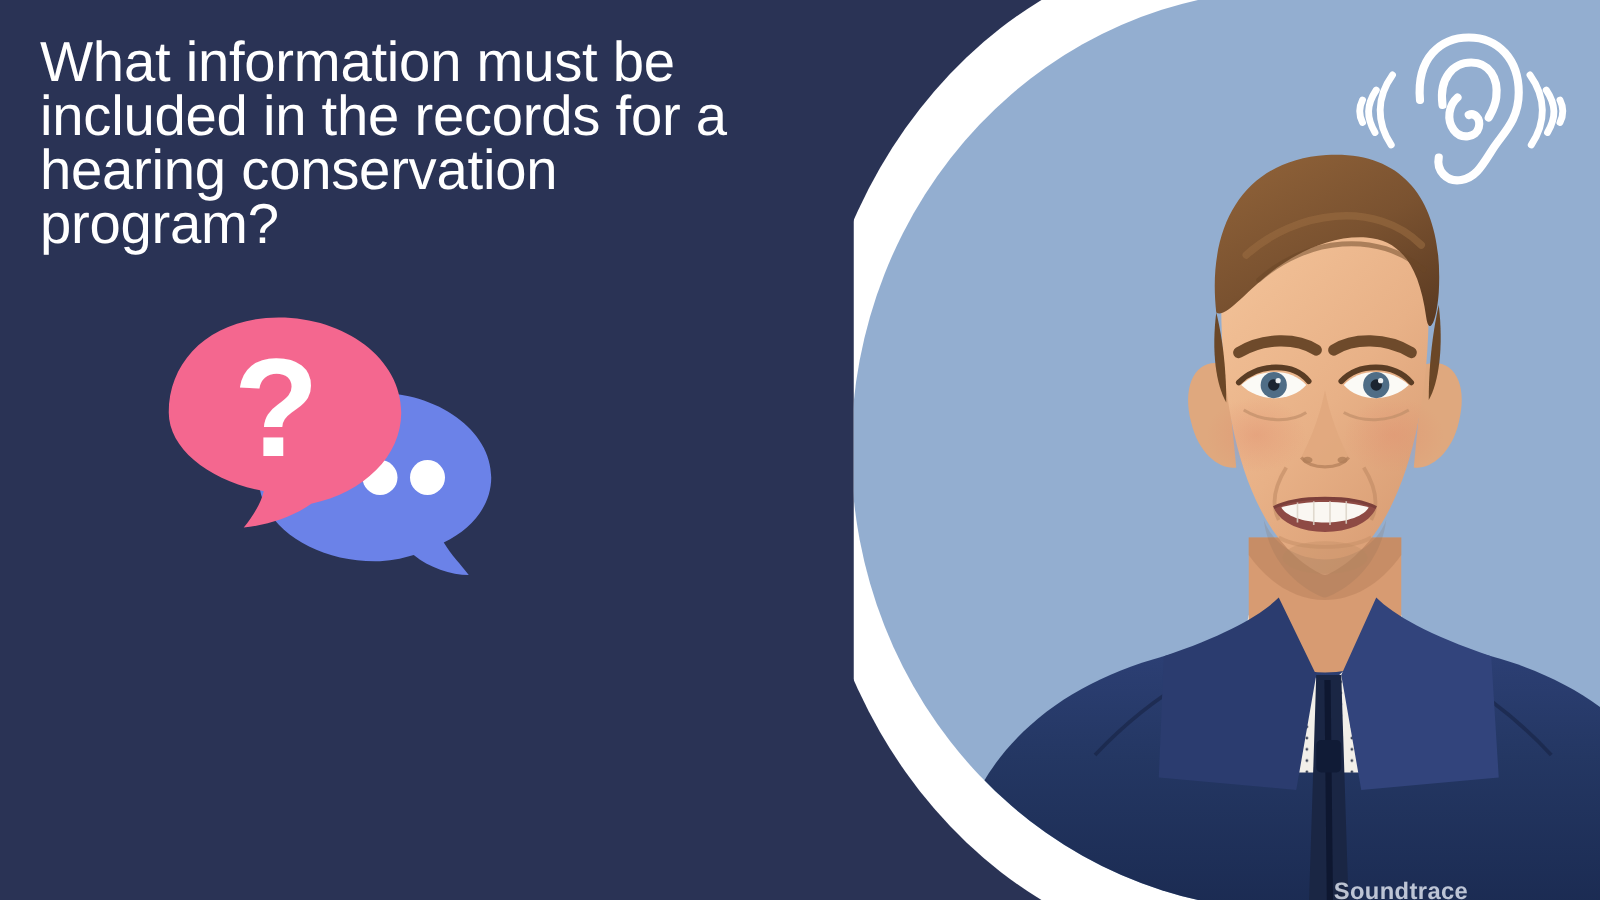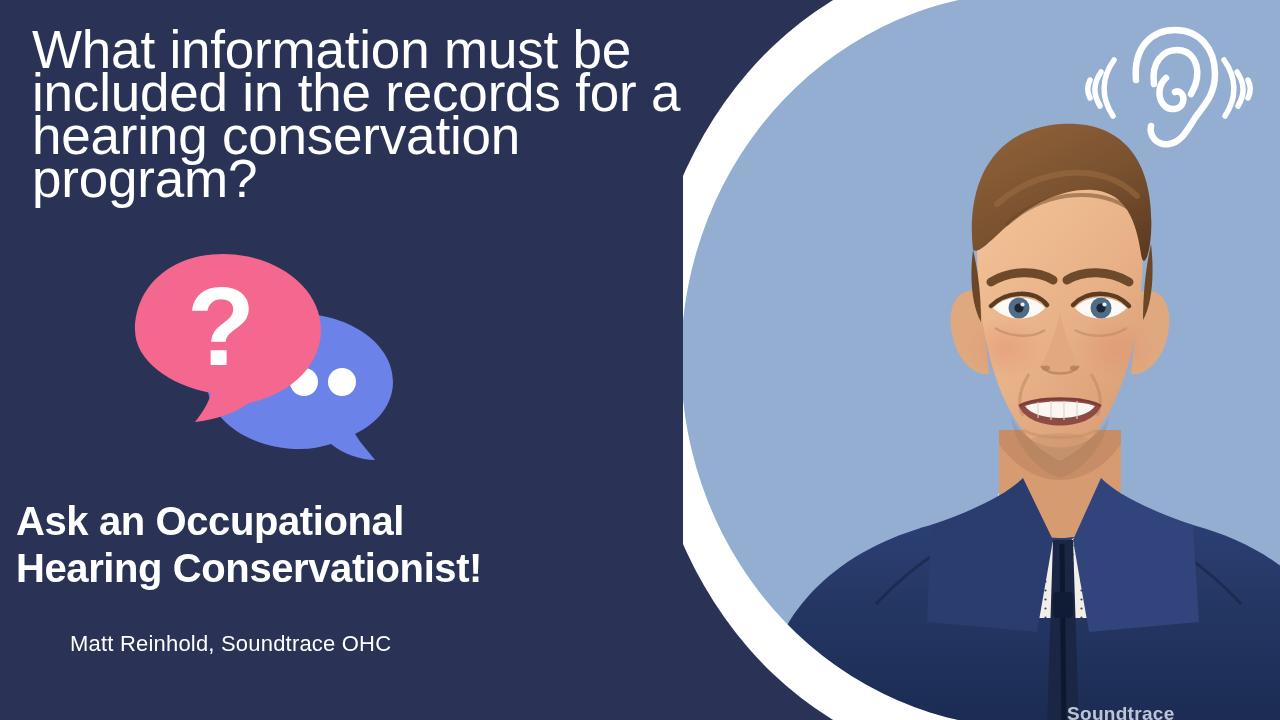--- a/index.html
+++ b/index.html
@@ -65,21 +65,21 @@
   }
   .portrait svg { display: block; }
 
   
   .headline {
     position: absolute;
     left: 32px;
     top: 28px;
     width: 650px;
     color: #FFFFFF;
-    font-size: 53px;
+    font-size: 45px;
     line-height: 43px;
     font-weight: 400;
     letter-spacing: -0.2px;
     white-space: pre-line;
   }
   .cta {
     position: absolute;
     left: 16px;
     top: 498px;
     width: 640px;
@@ -286,18 +286,15 @@
 
       <g>
         <path d="M 98 2 C 151 2 196 35 196 78 C 196 113 166 142 124 151
                  C 110 161 90 168 70 170 C 78 160 84 150 86 141
                  C 44 133 10 108 10 78 C 10 35 45 2 98 2 Z" fill="#F4678F"></path>
         <text x="96" y="113" text-anchor="middle" font-family="Liberation Sans, sans-serif" font-size="112" font-weight="700" fill="#FFFFFF">?</text>
       </g>
     </svg>
   </div>
 
-  <div class="cta">Ask an Occupational
-Hearing Conservationist!</div>
-
-  <div class="byline">Matt Reinhold, Soundtrace OHC</div>
+
 
 </div>
 
 </body></html>

